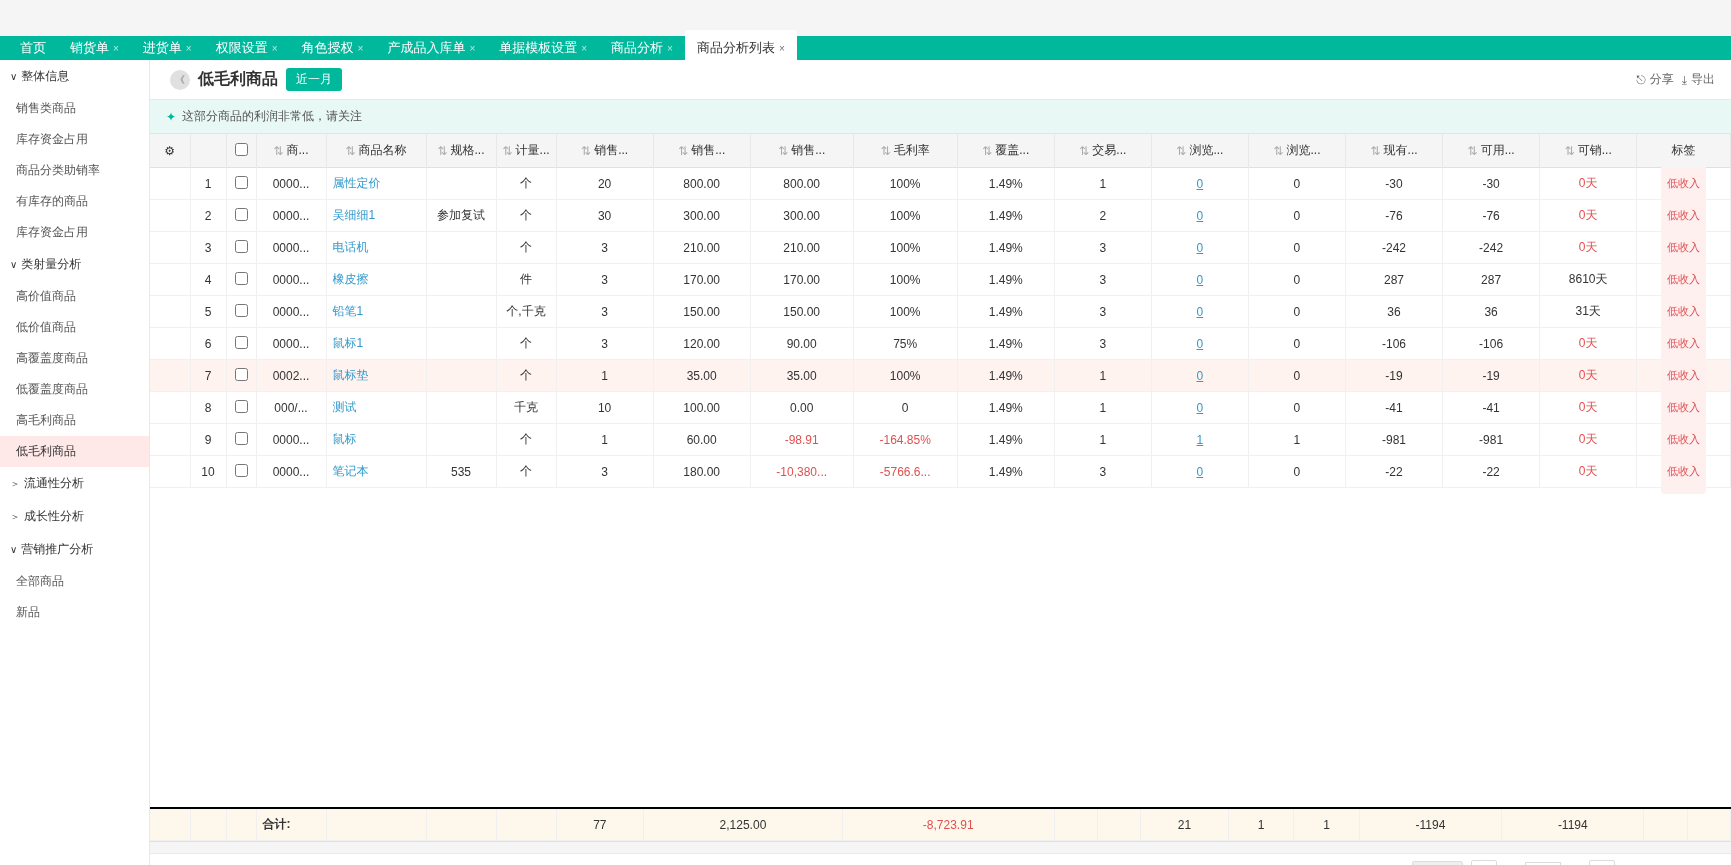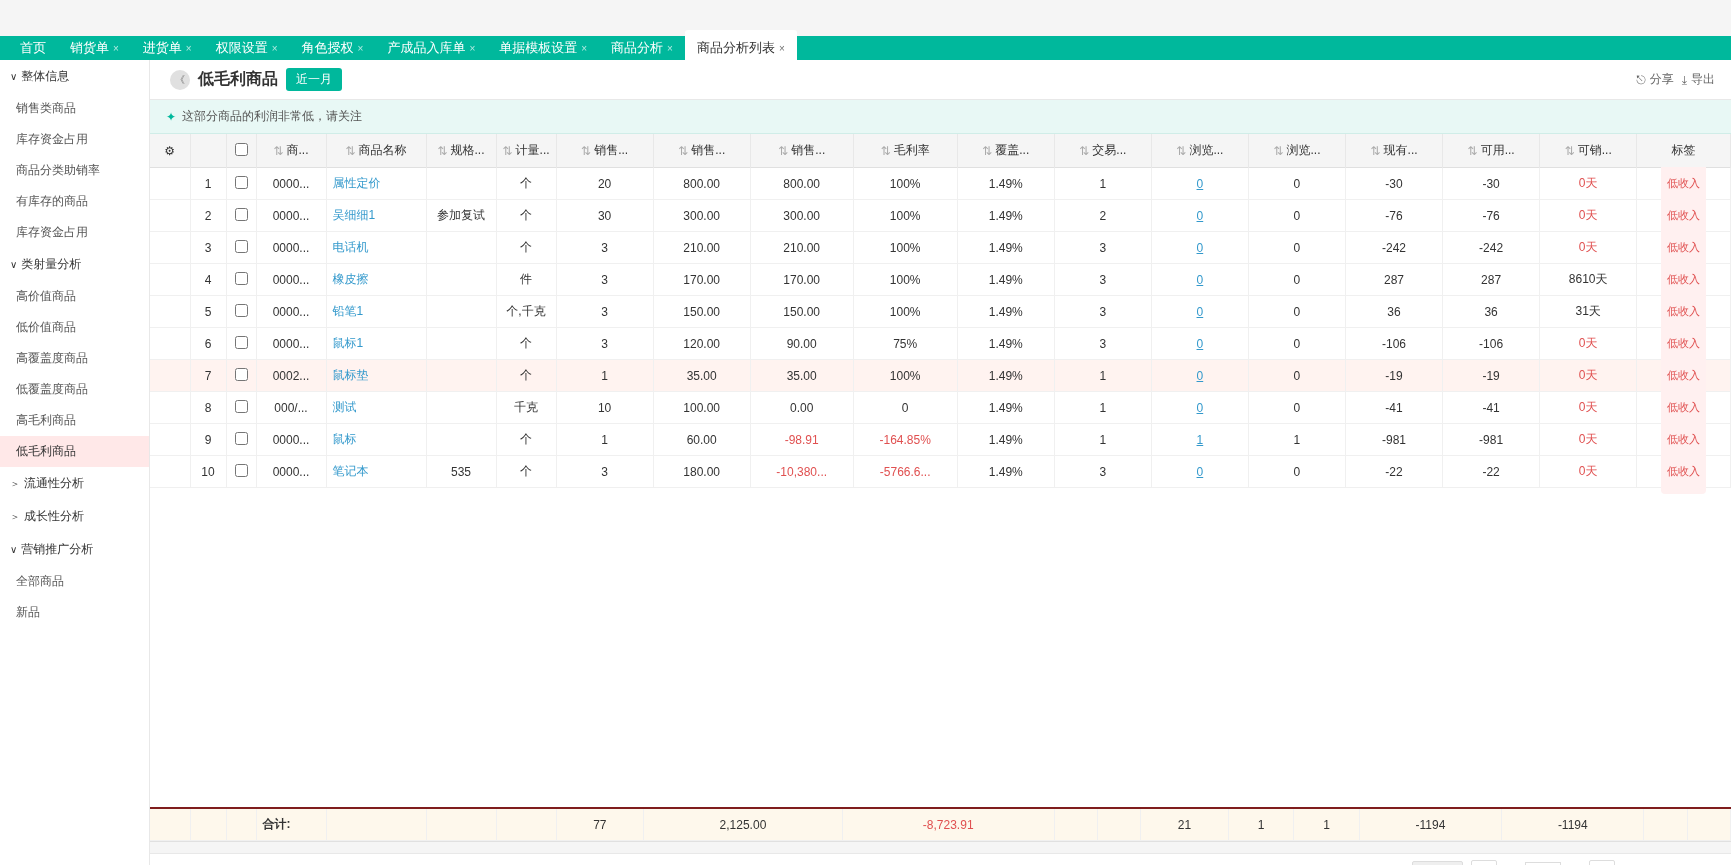--- a/index.html
+++ b/index.html
@@ -686,21 +686,21 @@
       <td>0</td>
       <td>-22</td>
       <td>-22</td>
       <td class="red-text">0天</td>
       <td><span class="tag-low-income">低收入</span></td>
     </tr>
           </tbody>
       </table>
     </div>
 
-    <div style="background:#fef8ec; border-top: 2px solid #7f1d1d;">
+    <div style="background:#fef8ec; border-top: 2px solid #000000;">
       <table class="total-table">
         <tbody>
             <tr>
           <td style="width:40px;"></td>
           <td style="width:36px;"></td>
           <td style="width:30px;"></td>
           <td style="width:70px; text-align:left; font-weight:bold;">合计:</td>
           <td style="width:100px;"></td>
           <td style="width:70px;"></td>
           <td style="width:60px;"></td>

